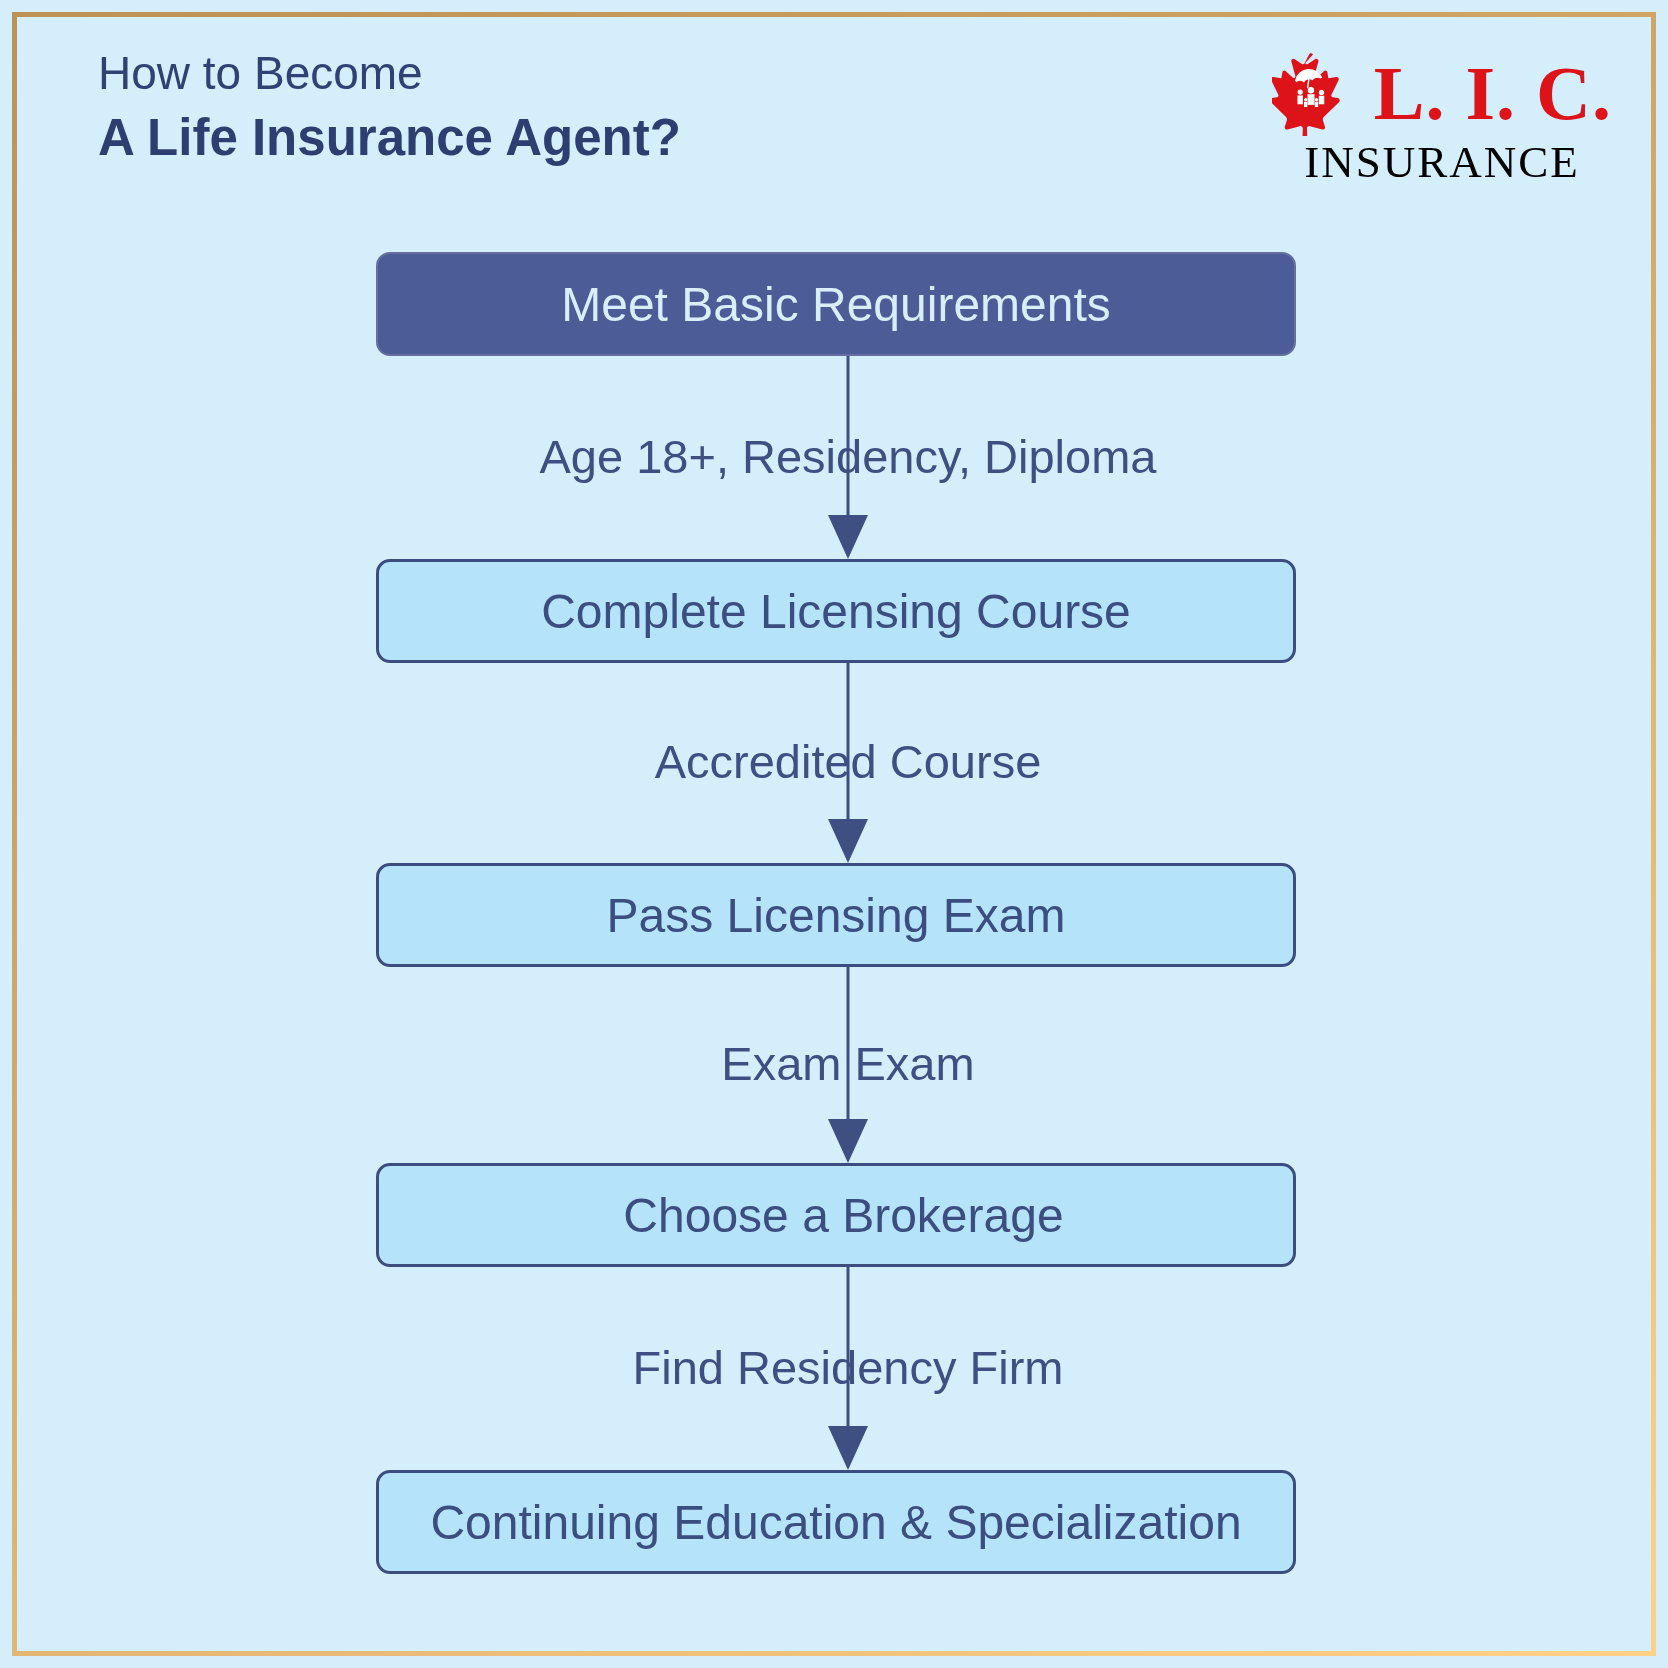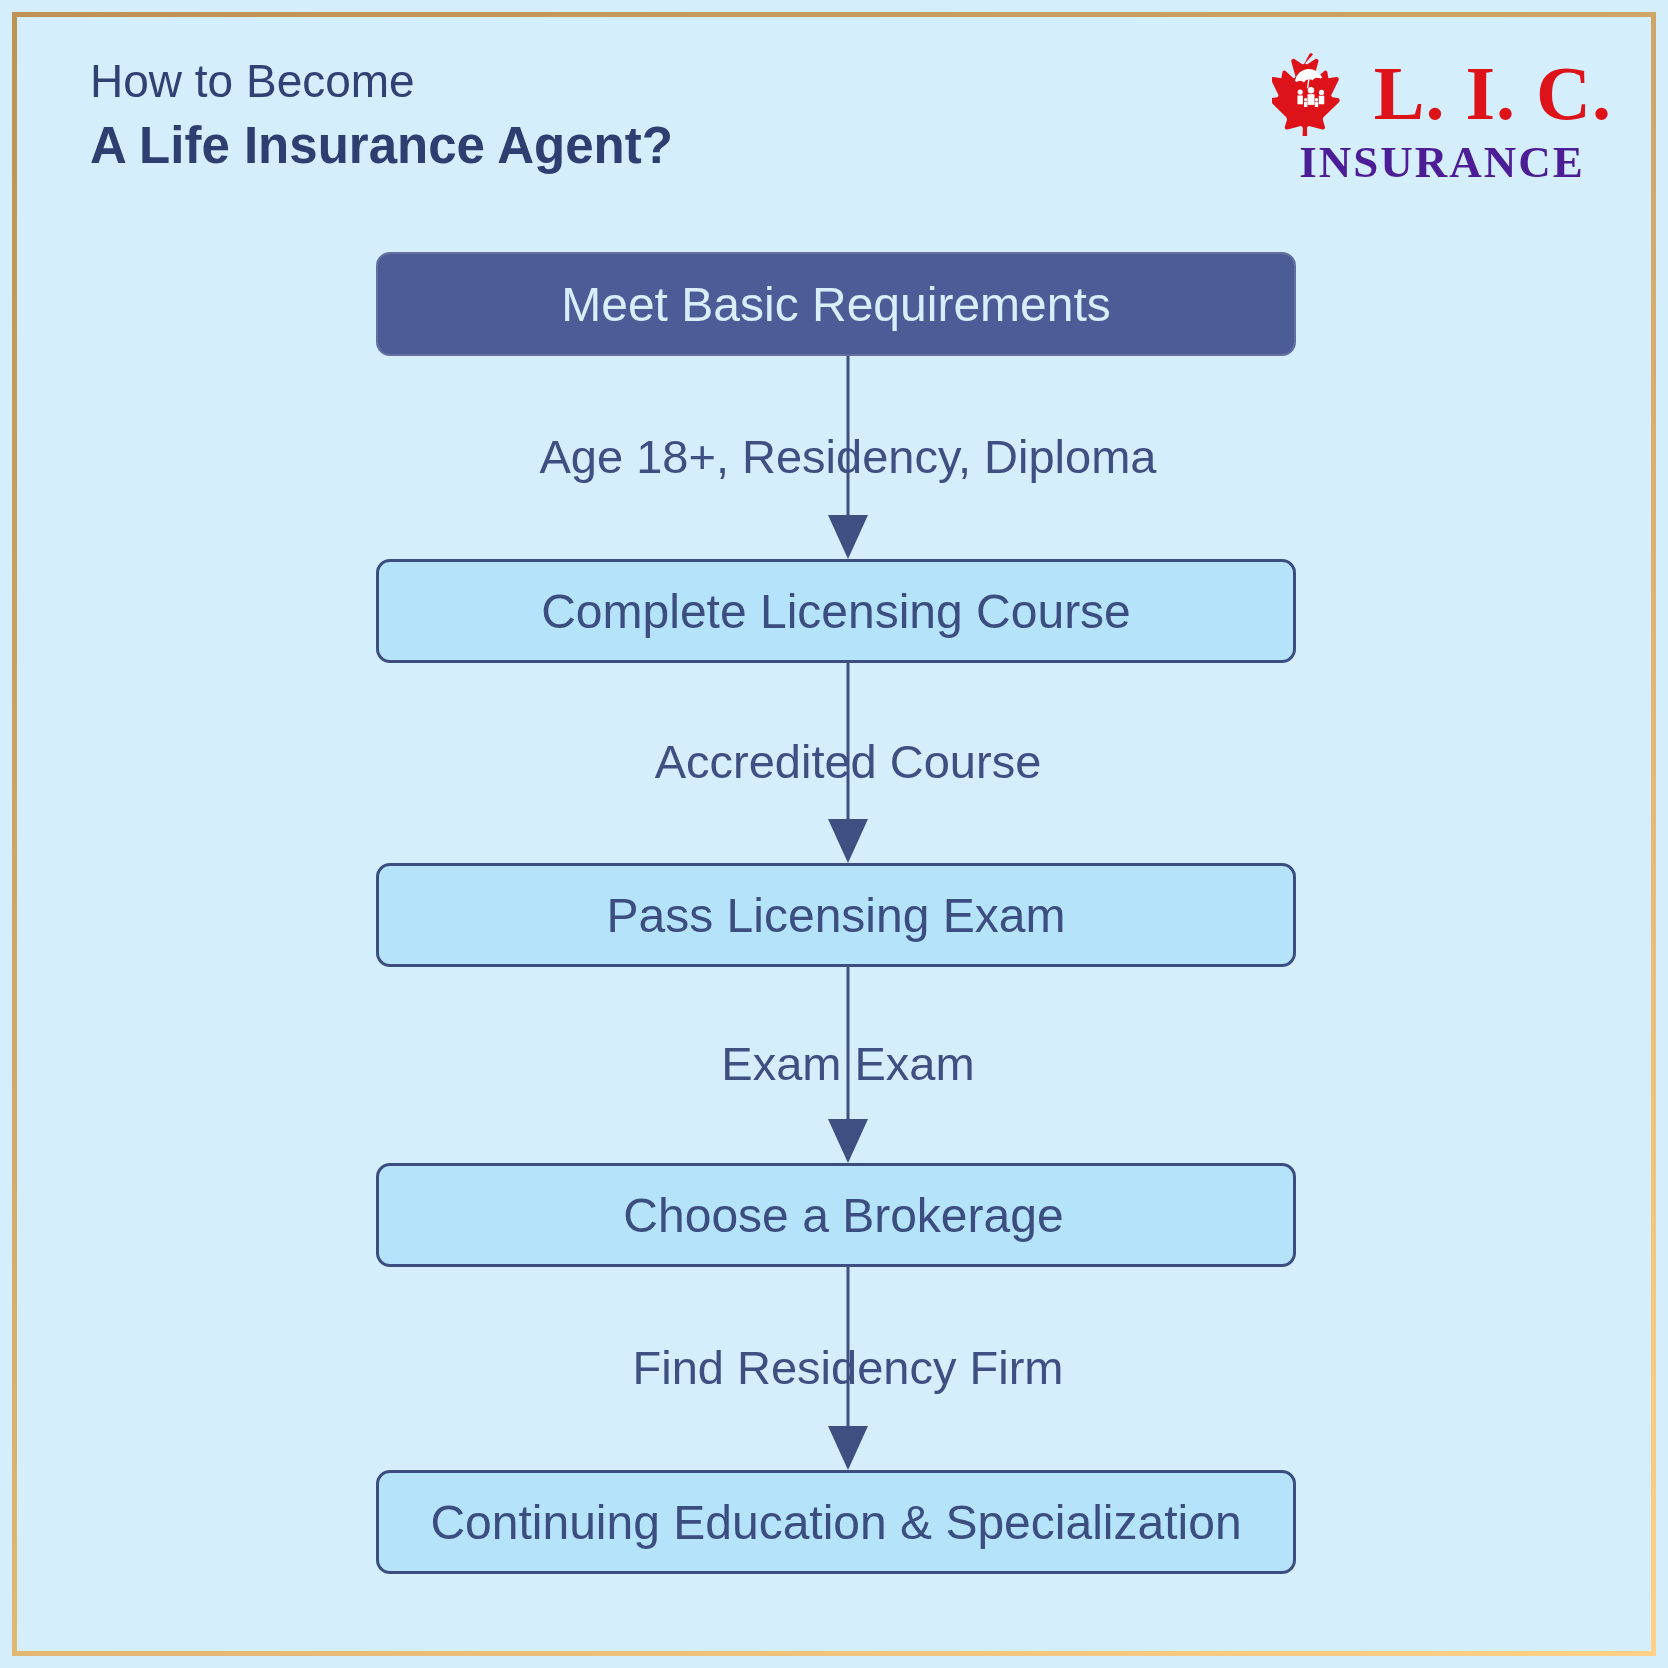--- a/index.html
+++ b/index.html
@@ -20,23 +20,22 @@
     position: absolute;
     left: 12px; top: 12px; right: 12px; bottom: 12px;
     border: 5px solid;
     border-image: linear-gradient(150deg, #bd9254 0%, #d4aa6a 45%, #ffd086 100%) 1;
     pointer-events: none;
   }
 
   
   .title-block {
     position: absolute;
-    left: 90px;
+    left: 98px;
     top: 46px;
-    margin-top: 8px;
   }
   .title-line1 {
     font-size: 46px;
     line-height: 1.2;
     color: #2f4273;
     font-weight: 400;
   }
   .title-line2 {
     font-size: 51px;
     line-height: 1.2;
@@ -63,24 +62,24 @@
     font-family: "Liberation Serif", serif;
     font-weight: 700;
     font-size: 76px;
     line-height: 1;
     color: #de1219;
     letter-spacing: 1px;
     white-space: nowrap;
   }
   .logo-name {
     font-family: "Liberation Serif", serif;
-    font-weight: 700;
+    font-weight: 400;
     font-size: 45px;
     line-height: 1;
-    color: #4c1d95;
+    color: #000000;
     letter-spacing: 2px;
     margin-top: 4px;
     white-space: nowrap;
   }
 
   
   .flow {
     position: absolute;
     left: 376px;
     top: 0;

